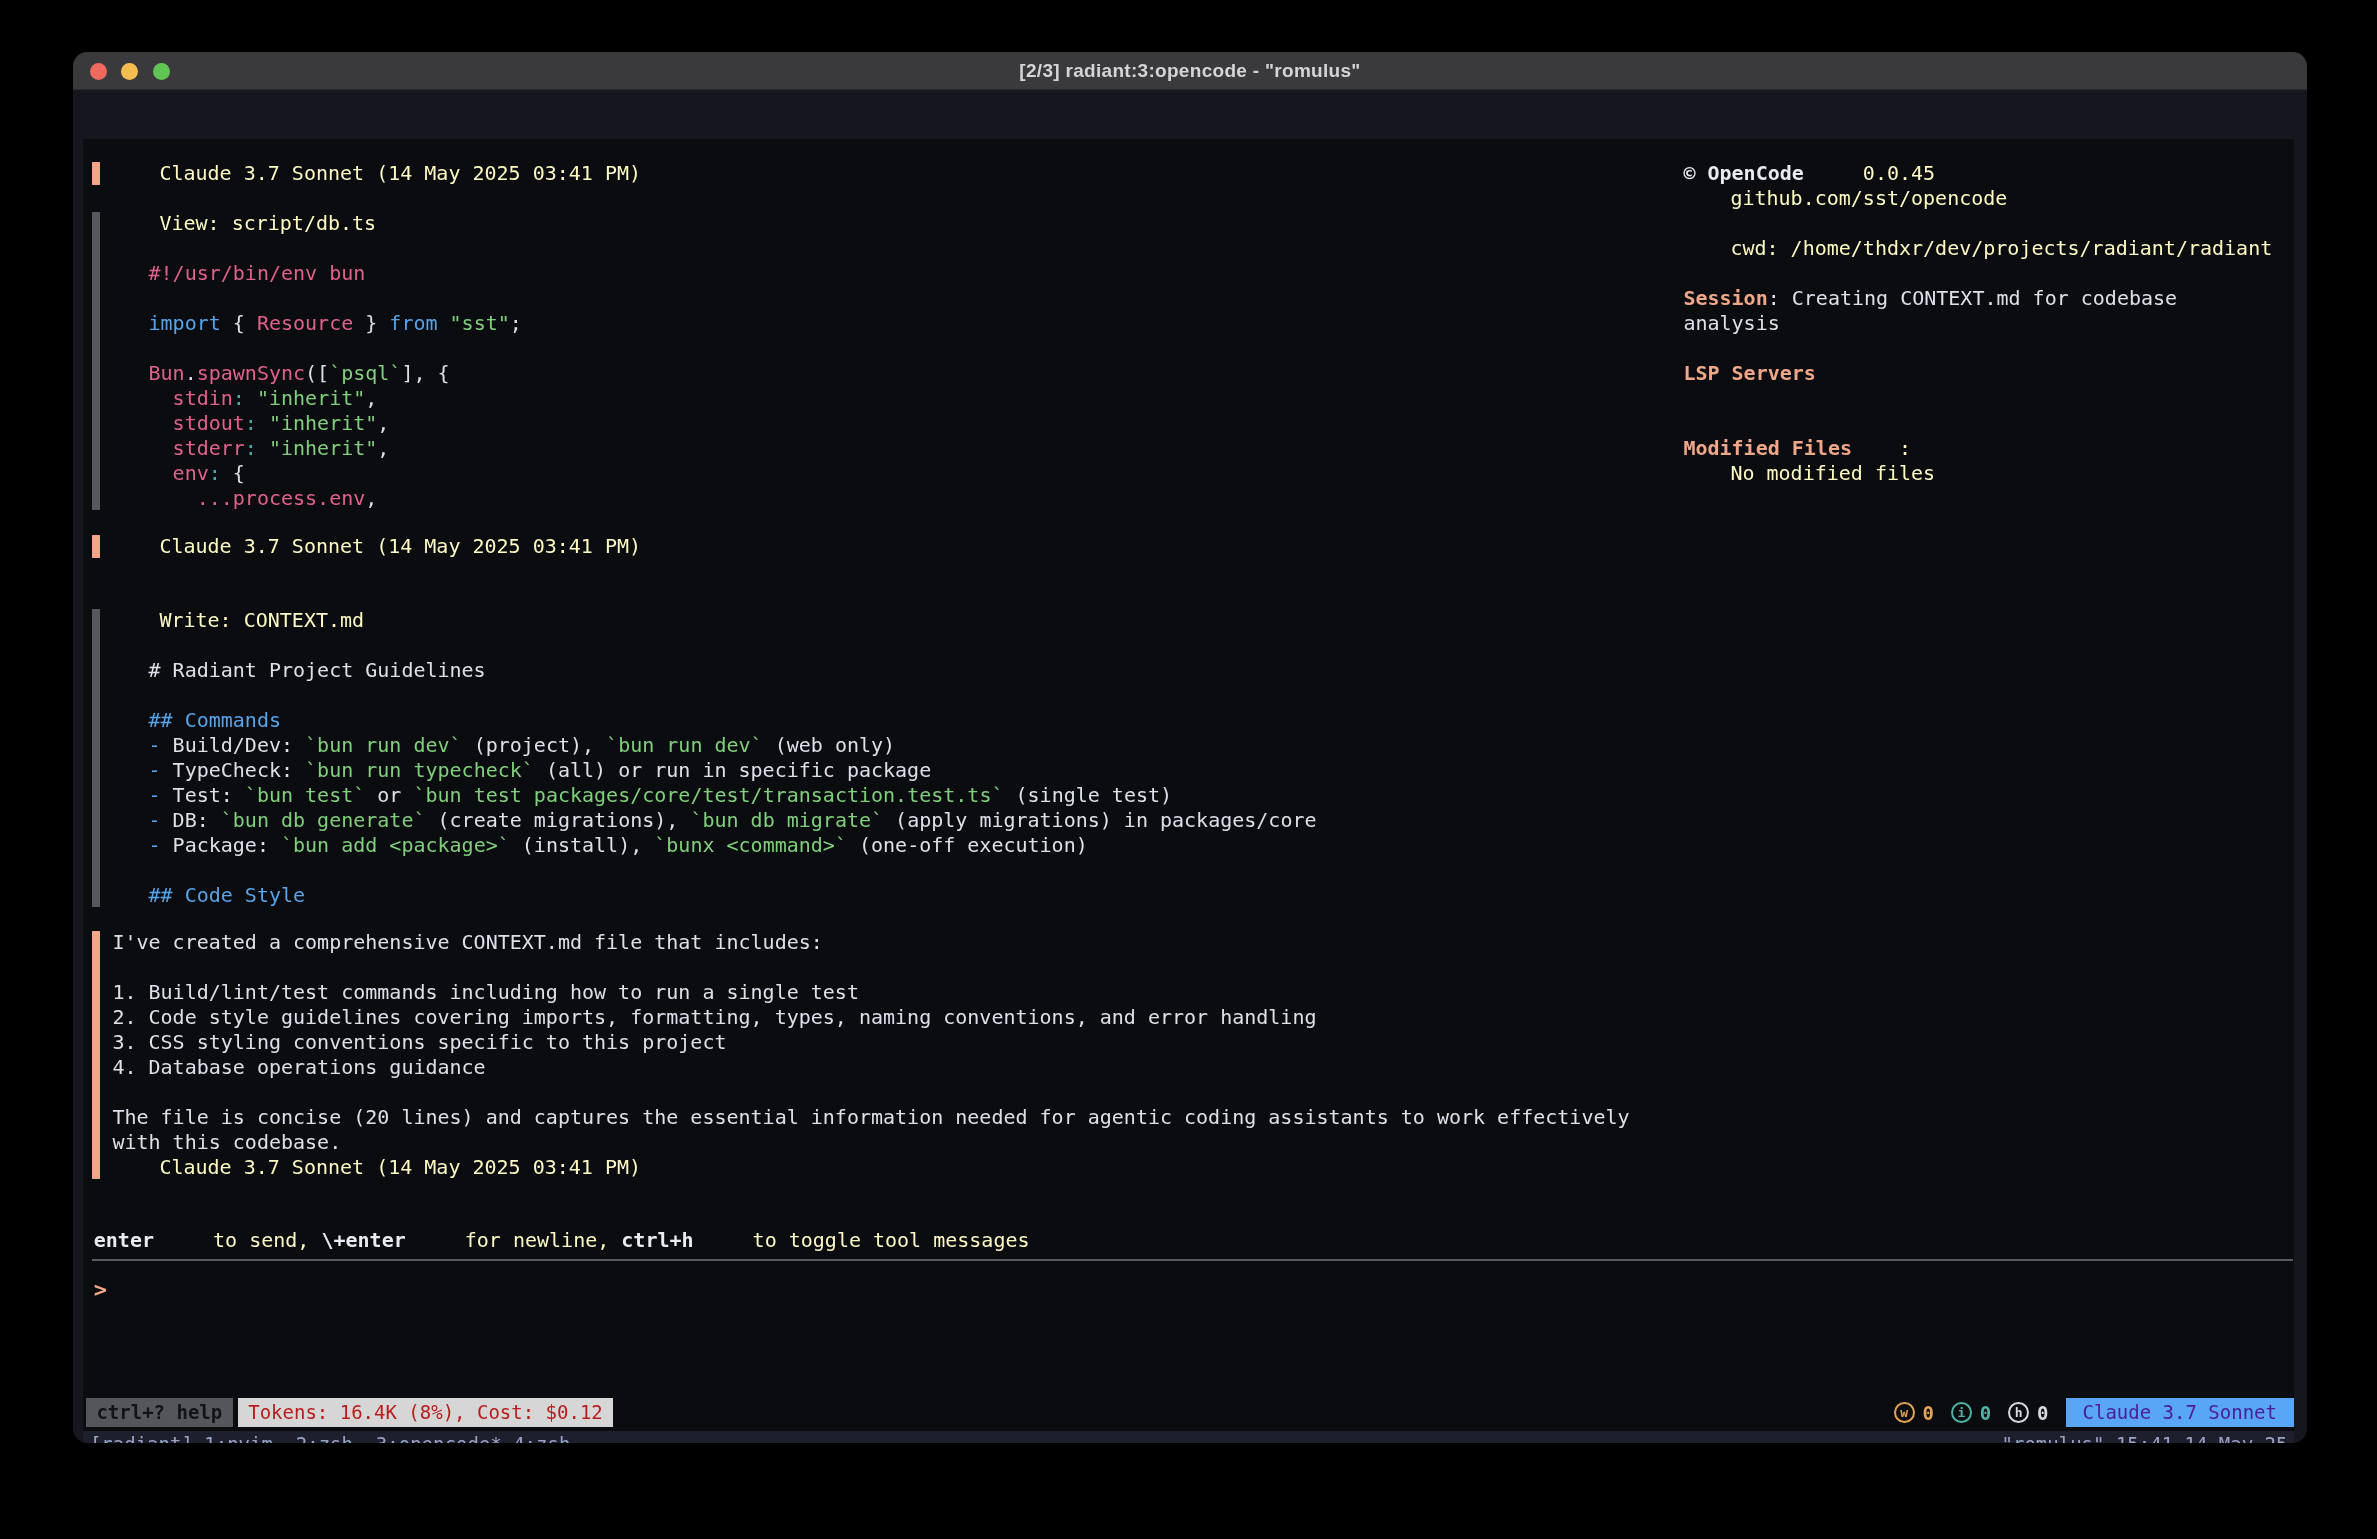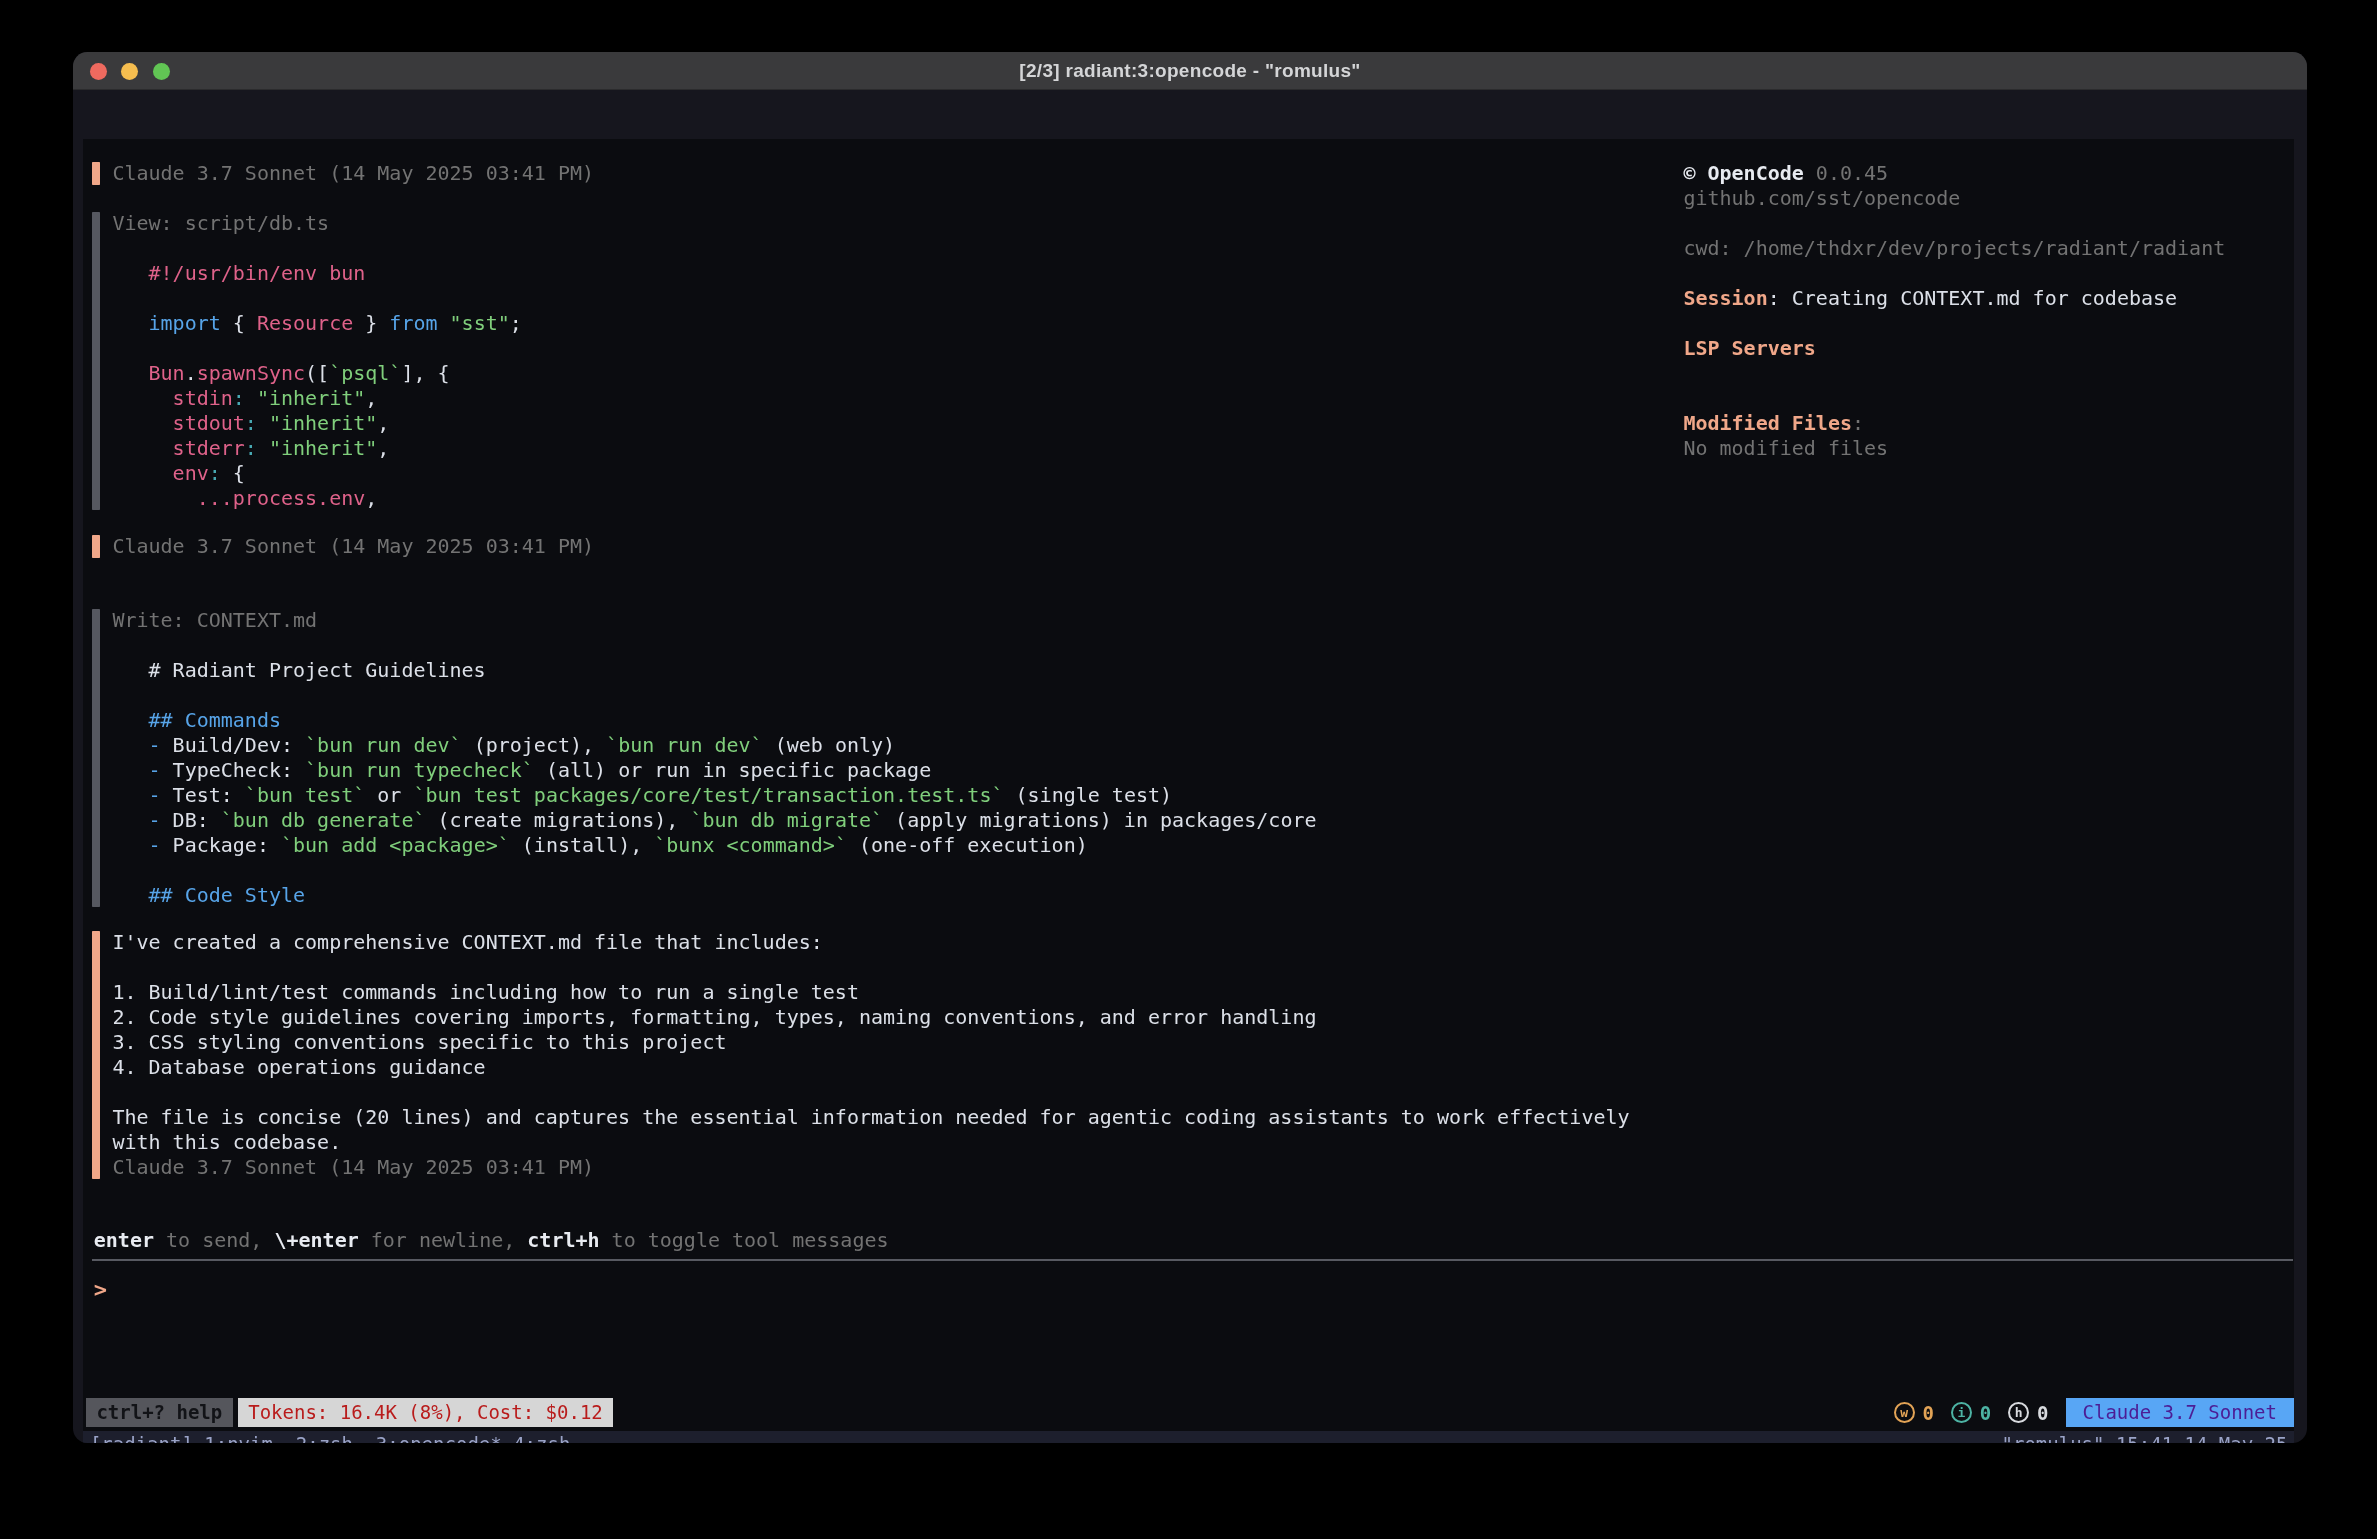--- a/index.html
+++ b/index.html
@@ -10,21 +10,21 @@
   .lights{position:absolute;left:17px;top:0;height:38px;display:flex;align-items:center;gap:14.4px;}
   .light{width:17px;height:17px;border-radius:50%;display:inline-block;}
   .l-red{background:#ee6a5f;}
   .l-yellow{background:#f5bd4f;}
   .l-green{background:#61c554;}
   .title{font-family:"Liberation Sans",sans-serif;font-weight:bold;font-size:19px;color:#d4d5d7;letter-spacing:0.3px;}
   .term{position:absolute;left:10.4px;right:13px;top:87px;height:1292px;background:#0b0c10;overflow:hidden;}
   .line{height:25px;line-height:25px;font-size:20px;white-space:pre;}
   .c-fg{color:#dce0e8;}
   .c-fgb{color:#e8ebf1;font-weight:bold;}
-  .c-dim{color:#737373;}
+  .c-dim{color:#fef9c3;margin-left:47px;}
   .c-rose{color:#df628a;}
   .c-blue{color:#57a4e8;}
   .c-green{color:#80cf7c;}
   .c-teal{color:#48a9b3;}
   .c-salmon{color:#f0a789;font-weight:bold;}
   .block{position:absolute;left:0;padding-left:29px;}
   .block .bar{position:absolute;left:9px;top:1.3px;bottom:1.3px;width:7.2px;border-radius:0.7px;}
   .b-salmon>.bar{background:#f0a789;}
   .b-gray>.bar{background:#565860;}
   .sidebar{position:absolute;left:1600px;top:22px;width:607px;}
@@ -130,20 +130,21 @@
           </div>
       </div>
 
       <aside class="sidebar">
           <div class="line"><span class="c-fgb">© OpenCode</span><span class="c-dim"> 0.0.45</span></div>
           <div class="line"><span class="c-dim">github.com/sst/opencode</span></div>
           <div class="line"></div>
           <div class="line"><span class="c-dim">cwd: /home/thdxr/dev/projects/radiant/radiant</span></div>
           <div class="line"></div>
           <div class="line"><span class="c-salmon">Session</span><span class="c-fg">: Creating CONTEXT.md for codebase</span></div>
+          <div class="line"><span class="c-fg">analysis</span></div>
           <div class="line"></div>
           <div class="line"><span class="c-salmon">LSP Servers</span></div>
           <div class="line"></div>
           <div class="line"></div>
           <div class="line"><span class="c-salmon">Modified Files</span><span class="c-dim">:</span></div>
           <div class="line"><span class="c-dim">No modified files</span></div>
         </aside>
 
       <div class="hint line"><span class="c-fgb">enter</span><span class="c-dim"> to send, </span><span class="c-fgb">\+enter</span><span class="c-dim"> for newline, </span><span class="c-fgb">ctrl+h</span><span class="c-dim"> to toggle tool messages</span></div>
       <div class="inputsep"></div>

